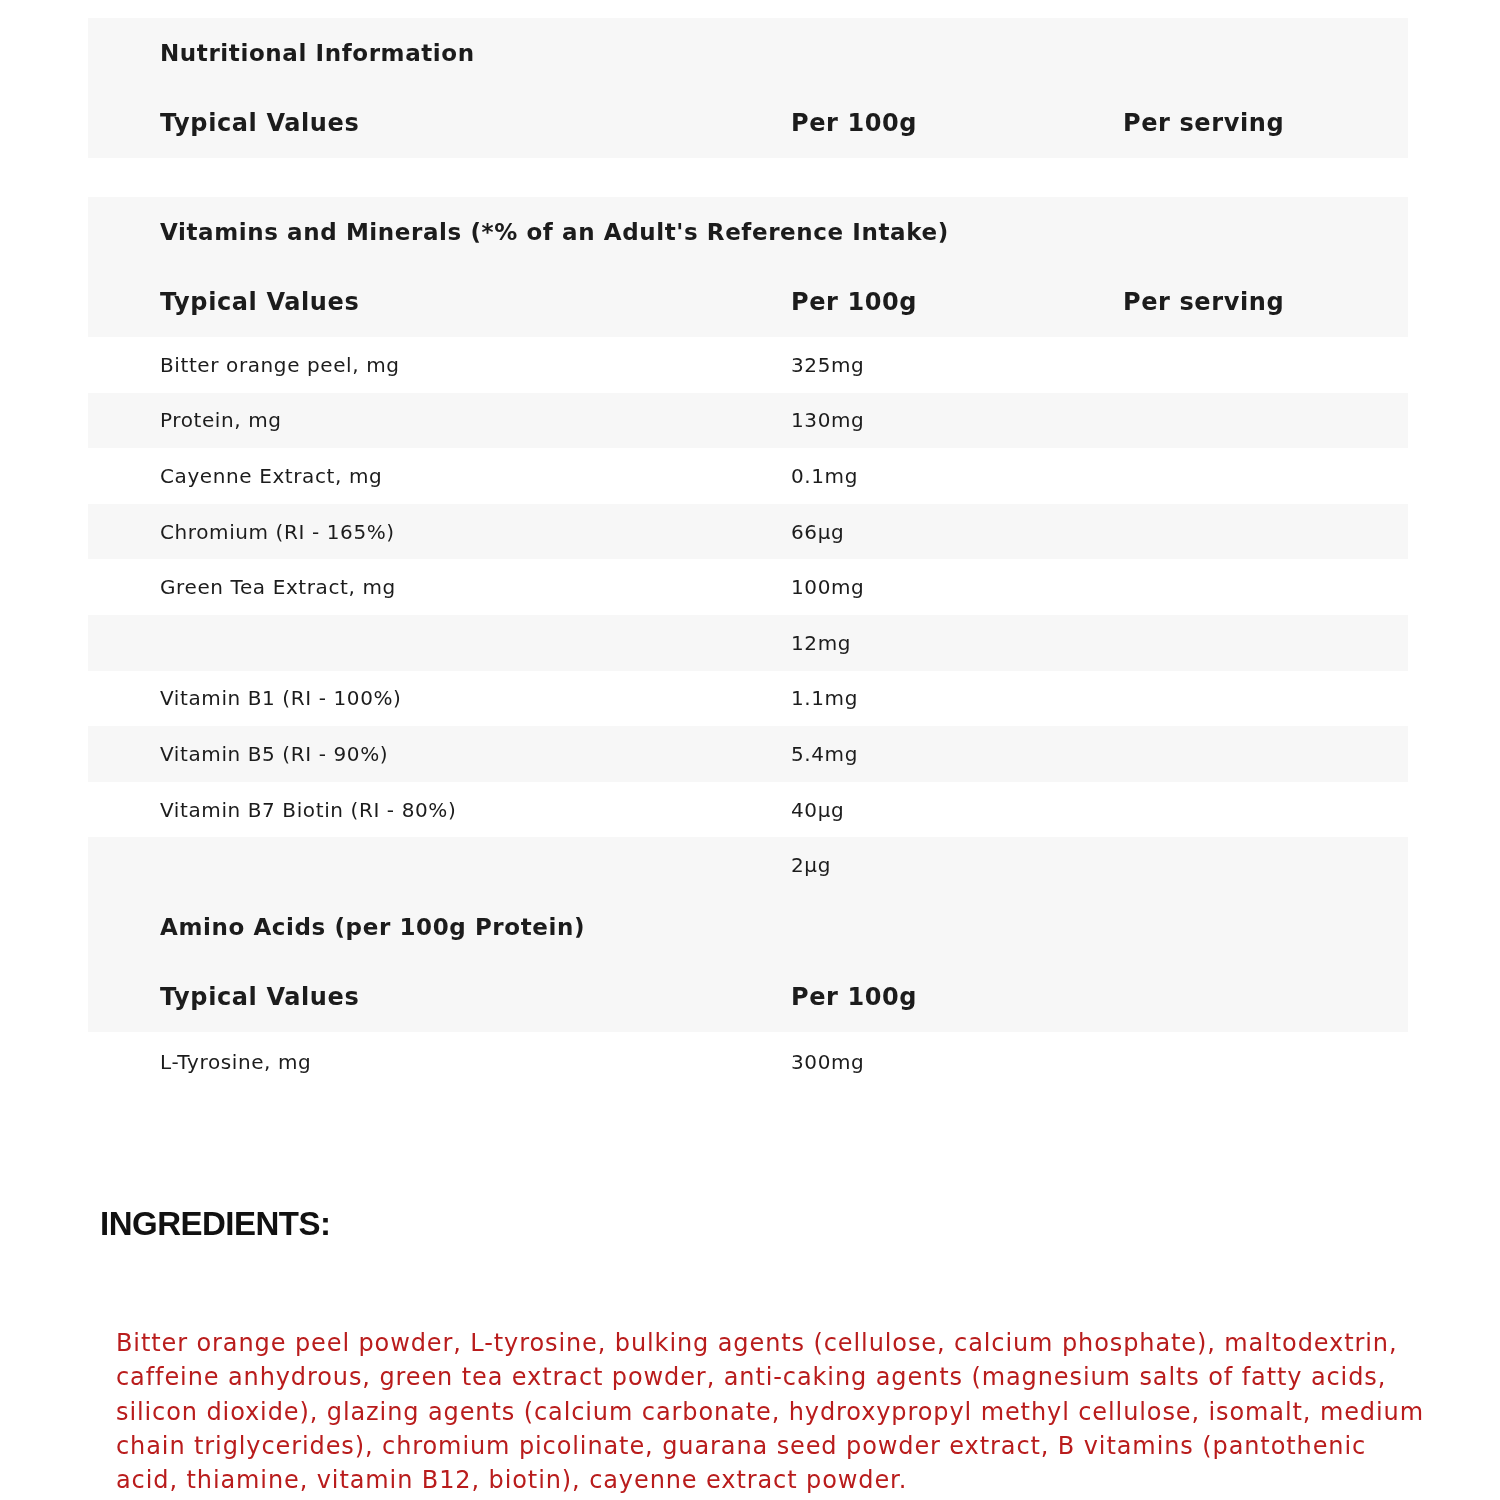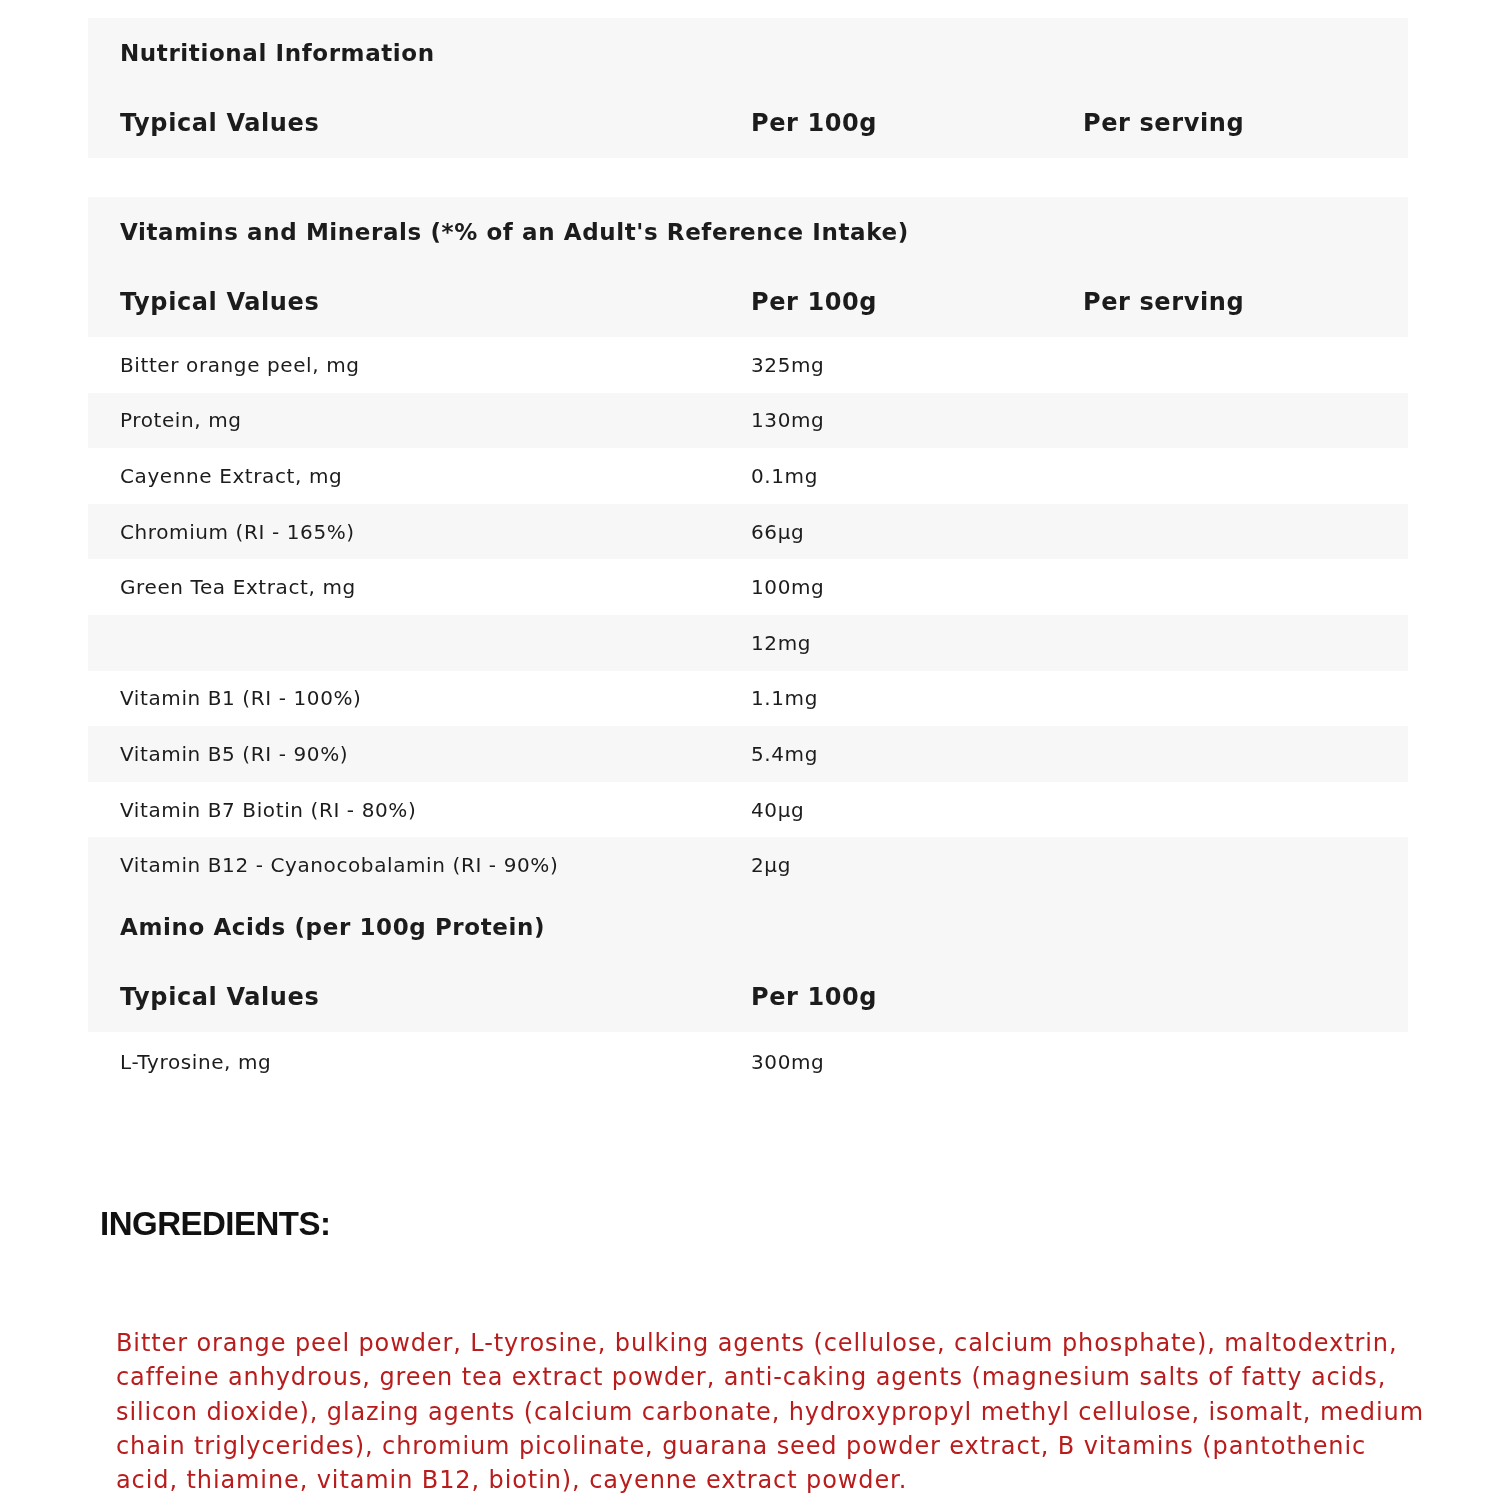--- a/index.html
+++ b/index.html
@@ -11,21 +11,21 @@
     position: absolute; left: 88px; width: 1320px;
   }
   .row {
     position: relative; display: block; width: 100%;
     font-size: 24px; letter-spacing: 0.6px;
   }
   .row.shaded { background: #f7f7f7; }
   .row.title { height: 70px; }
   .row.header { height: 70px; font-weight: bold; }
   .row.data { height: 55.6px; }
-  .cell { position: absolute; top: 50%; transform: translateY(-50%); white-space: nowrap; }
+  .cell { position: absolute; top: 50%; transform: translateY(-50%); white-space: nowrap; margin-left: 40px; }
   .c1 { left: 32px; }
   .c2 { left: 663px; }
   .c3 { left: 995px; }
   .title .cell { font-weight: bold; font-size: 23px; }
   .header .cell { font-weight: bold; font-size: 24px; }
   .data .cell { font-weight: normal; font-size: 20px; }
 
   #sec1 { top: 18px; }
   #sec2 { top: 197px; }
   #sec3 { top: 892px; text-align: right; }
@@ -103,21 +103,20 @@
     <span class="cell c1">Vitamin B5 (RI - 90%)</span>
     <span class="cell c2">5.4mg</span>
     <span class="cell c3"></span>
   </div>
   <div class="row data">
     <span class="cell c1">Vitamin B7 Biotin (RI - 80%)</span>
     <span class="cell c2">40µg</span>
     <span class="cell c3"></span>
   </div>
   <div class="row data shaded">
-    <span class="cell c1">Vitamin B12 - Cyanocobalamin (RI - 90%)</span>
     <span class="cell c2">2µg</span>
     <span class="cell c3"></span>
   </div>
 </div>
 
 <div class="table-block" id="sec3">
   <div class="row title shaded">
     <span class="cell c1">Amino Acids (per 100g Protein)</span>
   </div>
   <div class="row header shaded">

